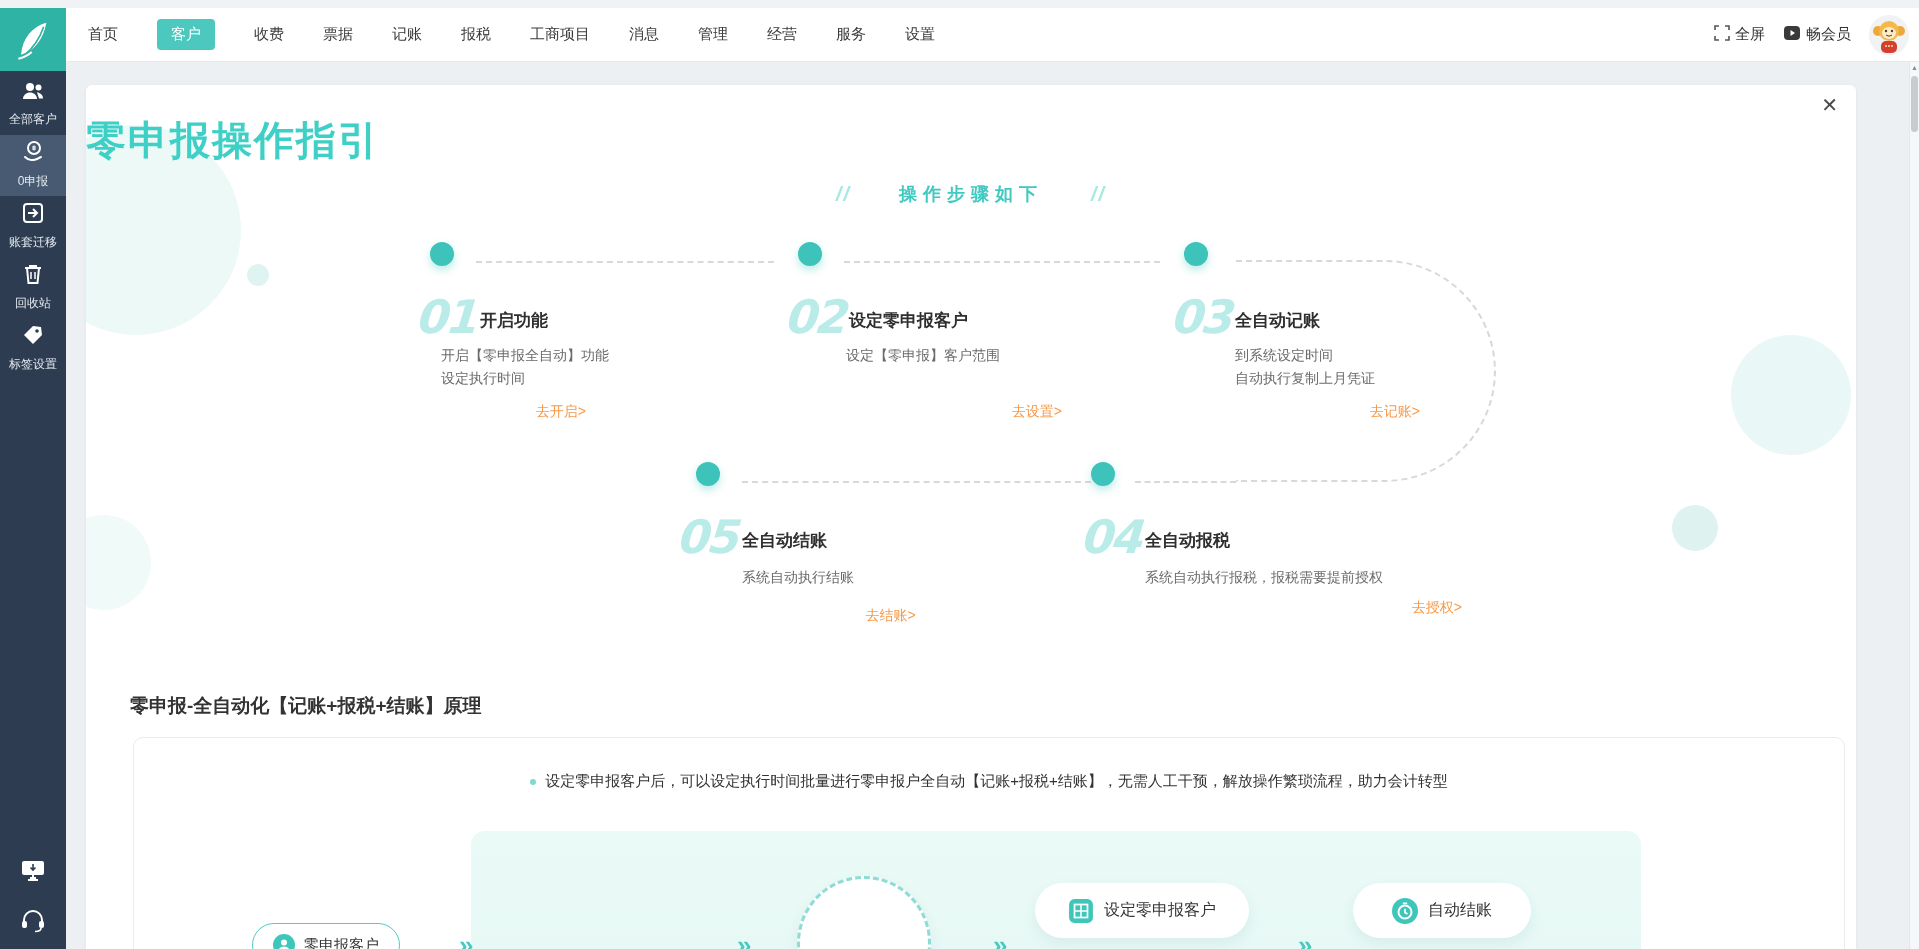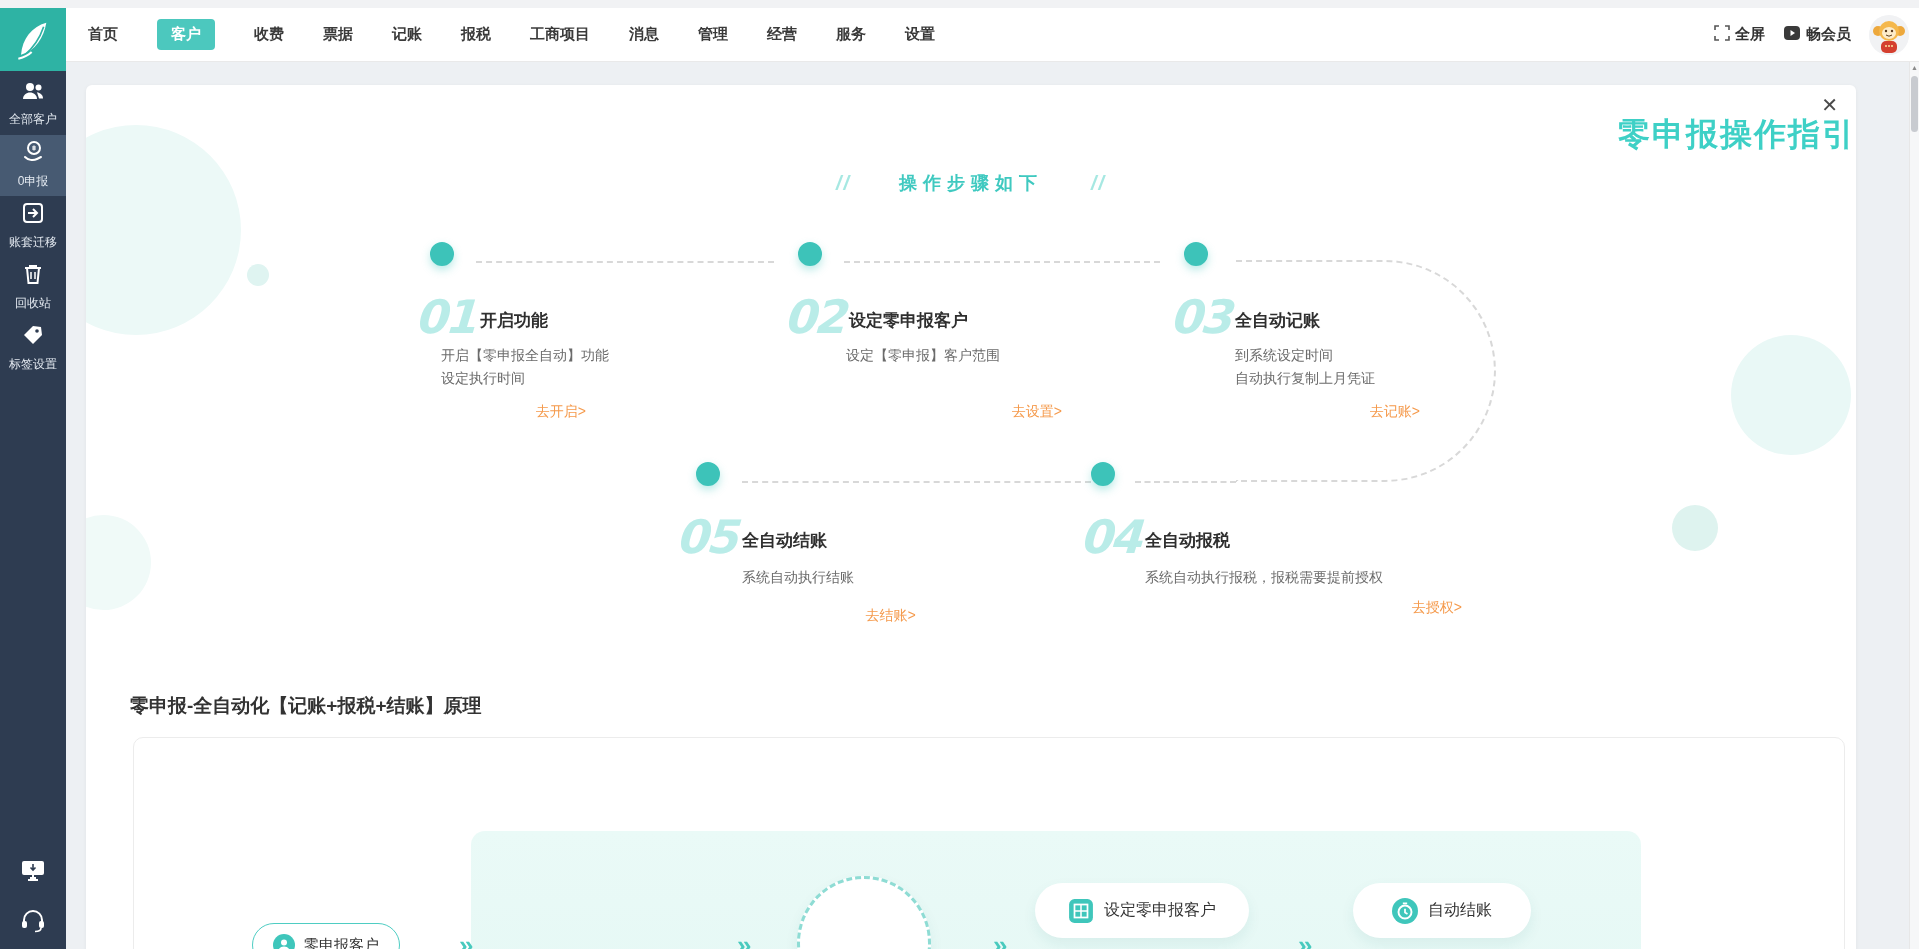--- a/index.html
+++ b/index.html
@@ -2,21 +2,21 @@
 <html><head>
 <meta charset="utf-8">
 <style>
   * { margin:0; padding:0; box-sizing:border-box; }
   body { font-family:"Liberation Sans","DejaVu Sans",sans-serif; background:#fff; }
   .app { position:relative; width:1919px; height:949px; overflow:hidden; background:#fff; }
 
   
   .topstrip { position:absolute; left:0; top:0; width:100%; height:8px; background:#f1f2f4; }
   .topbar { position:absolute; left:0; top:8px; width:100%; height:54px; background:#fff;
-            border-bottom:1px solid #e9e9e9; display:flex; align-items:center; padding-left:88px; z-index:20;font-weight:bold; }
+            border-bottom:1px solid #e9e9e9; display:flex; align-items:center; padding-left:88px; z-index:20; }
   .logo { position:absolute; left:0; top:8px; width:66px; height:63px; background:#2eb3a4; z-index:30;
           display:flex; align-items:center; justify-content:center; cursor:pointer; }
   .nav { display:flex; align-items:center; gap:39px; }
   .nav-item { font-size:15px; color:#3a3a3a; cursor:pointer; padding:6px 0; white-space:nowrap; }
   .nav-item.active { background:#4cc8be; color:#fff; padding:6px 14px; border-radius:4px; }
   .topbar-right { margin-left:auto; display:flex; align-items:center; gap:18px; padding-right:10px; }
   .tb-btn { display:flex; align-items:center; gap:5px; font-size:15px; color:#333; cursor:pointer; }
   .avatar { width:40px; height:40px; border-radius:50%; background:#f3f4f6; overflow:hidden; cursor:pointer;
             display:flex; align-items:center; justify-content:center; }
 
@@ -28,21 +28,21 @@
   .side-label { font-size:12px; color:#e3e9f0; white-space:nowrap; }
   .side-bottom { position:absolute; left:0; width:66px; display:flex; justify-content:center; cursor:pointer; }
 
   
   .content { position:absolute; left:66px; top:62px; right:10px; bottom:0; background:#edf0f3; overflow:hidden; }
   .modal { position:absolute; left:20px; top:23px; width:1770px; height:900px; background:#fff;
            border-radius:6px; box-shadow:0 1px 4px rgba(0,0,0,.05); overflow:hidden; }
   .deco { position:absolute; border-radius:50%; z-index:0; }
   .close-x { position:absolute; top:8px; right:18px; font-size:20px; color:#4a4a4a; cursor:pointer; z-index:5; }
 
-  .guide-title { position:relative; z-index:2; text-align:right; padding-top:28px; font-size:32px; font-weight:700;
+  .guide-title { position:relative; z-index:2; text-align:left; padding-top:28px; font-size:40px; font-weight:700;
                  color:#3ed0c6; letter-spacing:2px; }
   .guide-sub { position:relative; z-index:2; margin-top:14px; display:flex; align-items:center; justify-content:center; gap:48px; }
   .slash { font-size:20px; font-weight:700; font-style:italic; color:#a6e8e2; letter-spacing:2px; }
   .sub-text { font-size:18px; font-weight:700; color:#3fc9c0; letter-spacing:6px; }
 
   .dot-circle { position:absolute; width:16px; height:16px; background:#fff; border:12px solid #3dc3b9;
                 border-radius:50%; box-shadow:0 4px 8px rgba(61,195,185,.35); z-index:2; }
   .dash-h { position:absolute; border-top:2px dashed #d8d8d8; z-index:1; }
   .dash-arc { position:absolute; left:1150px; top:175px; width:260px; height:222px;
               border:2px dashed #d8d8d8; border-left:none; border-radius:0 120px 120px 0; z-index:1; }
@@ -272,20 +272,23 @@
 
       <div class="step-num" style="left:998px; top:425px;">04</div>
       <div class="step-label" style="left:1059px; top:444px;">全自动报税</div>
       <div class="step-desc" style="left:1059px; top:481px;">
         <div>系统自动执行报税，报税需要提前授权</div>
       </div>
       <div class="step-link" style="left:1284px; top:514px;">去授权&gt;</div>
 
       <div class="section-heading">零申报-全自动化【记账+报税+结账】原理</div>
       <div class="principle-card">
+        <div class="principle-par">
+          <span class="par-dot"></span><span>设定零申报客户后，可以设定执行时间批量进行零申报户全自动【记账+报税+结账】，无需人工干预，解放操作繁琐流程，助力会计转型</span>
+        </div>
         <div class="mint"></div>
 
         <div class="flow-outline" style="left:118px; top:185px; width:148px;">
           <svg width="22" height="22" viewBox="0 0 22 22">
               <circle cx="11" cy="11" r="11" fill="#3fc6bb"></circle>
               <circle cx="11" cy="8.5" r="3" fill="#fff"></circle>
               <path d="M5 17c.7-3 3.3-4.5 6-4.5s5.3 1.5 6 4.5z" fill="#fff"></path>
             </svg>
           <span>零申报客户</span>
         </div>

